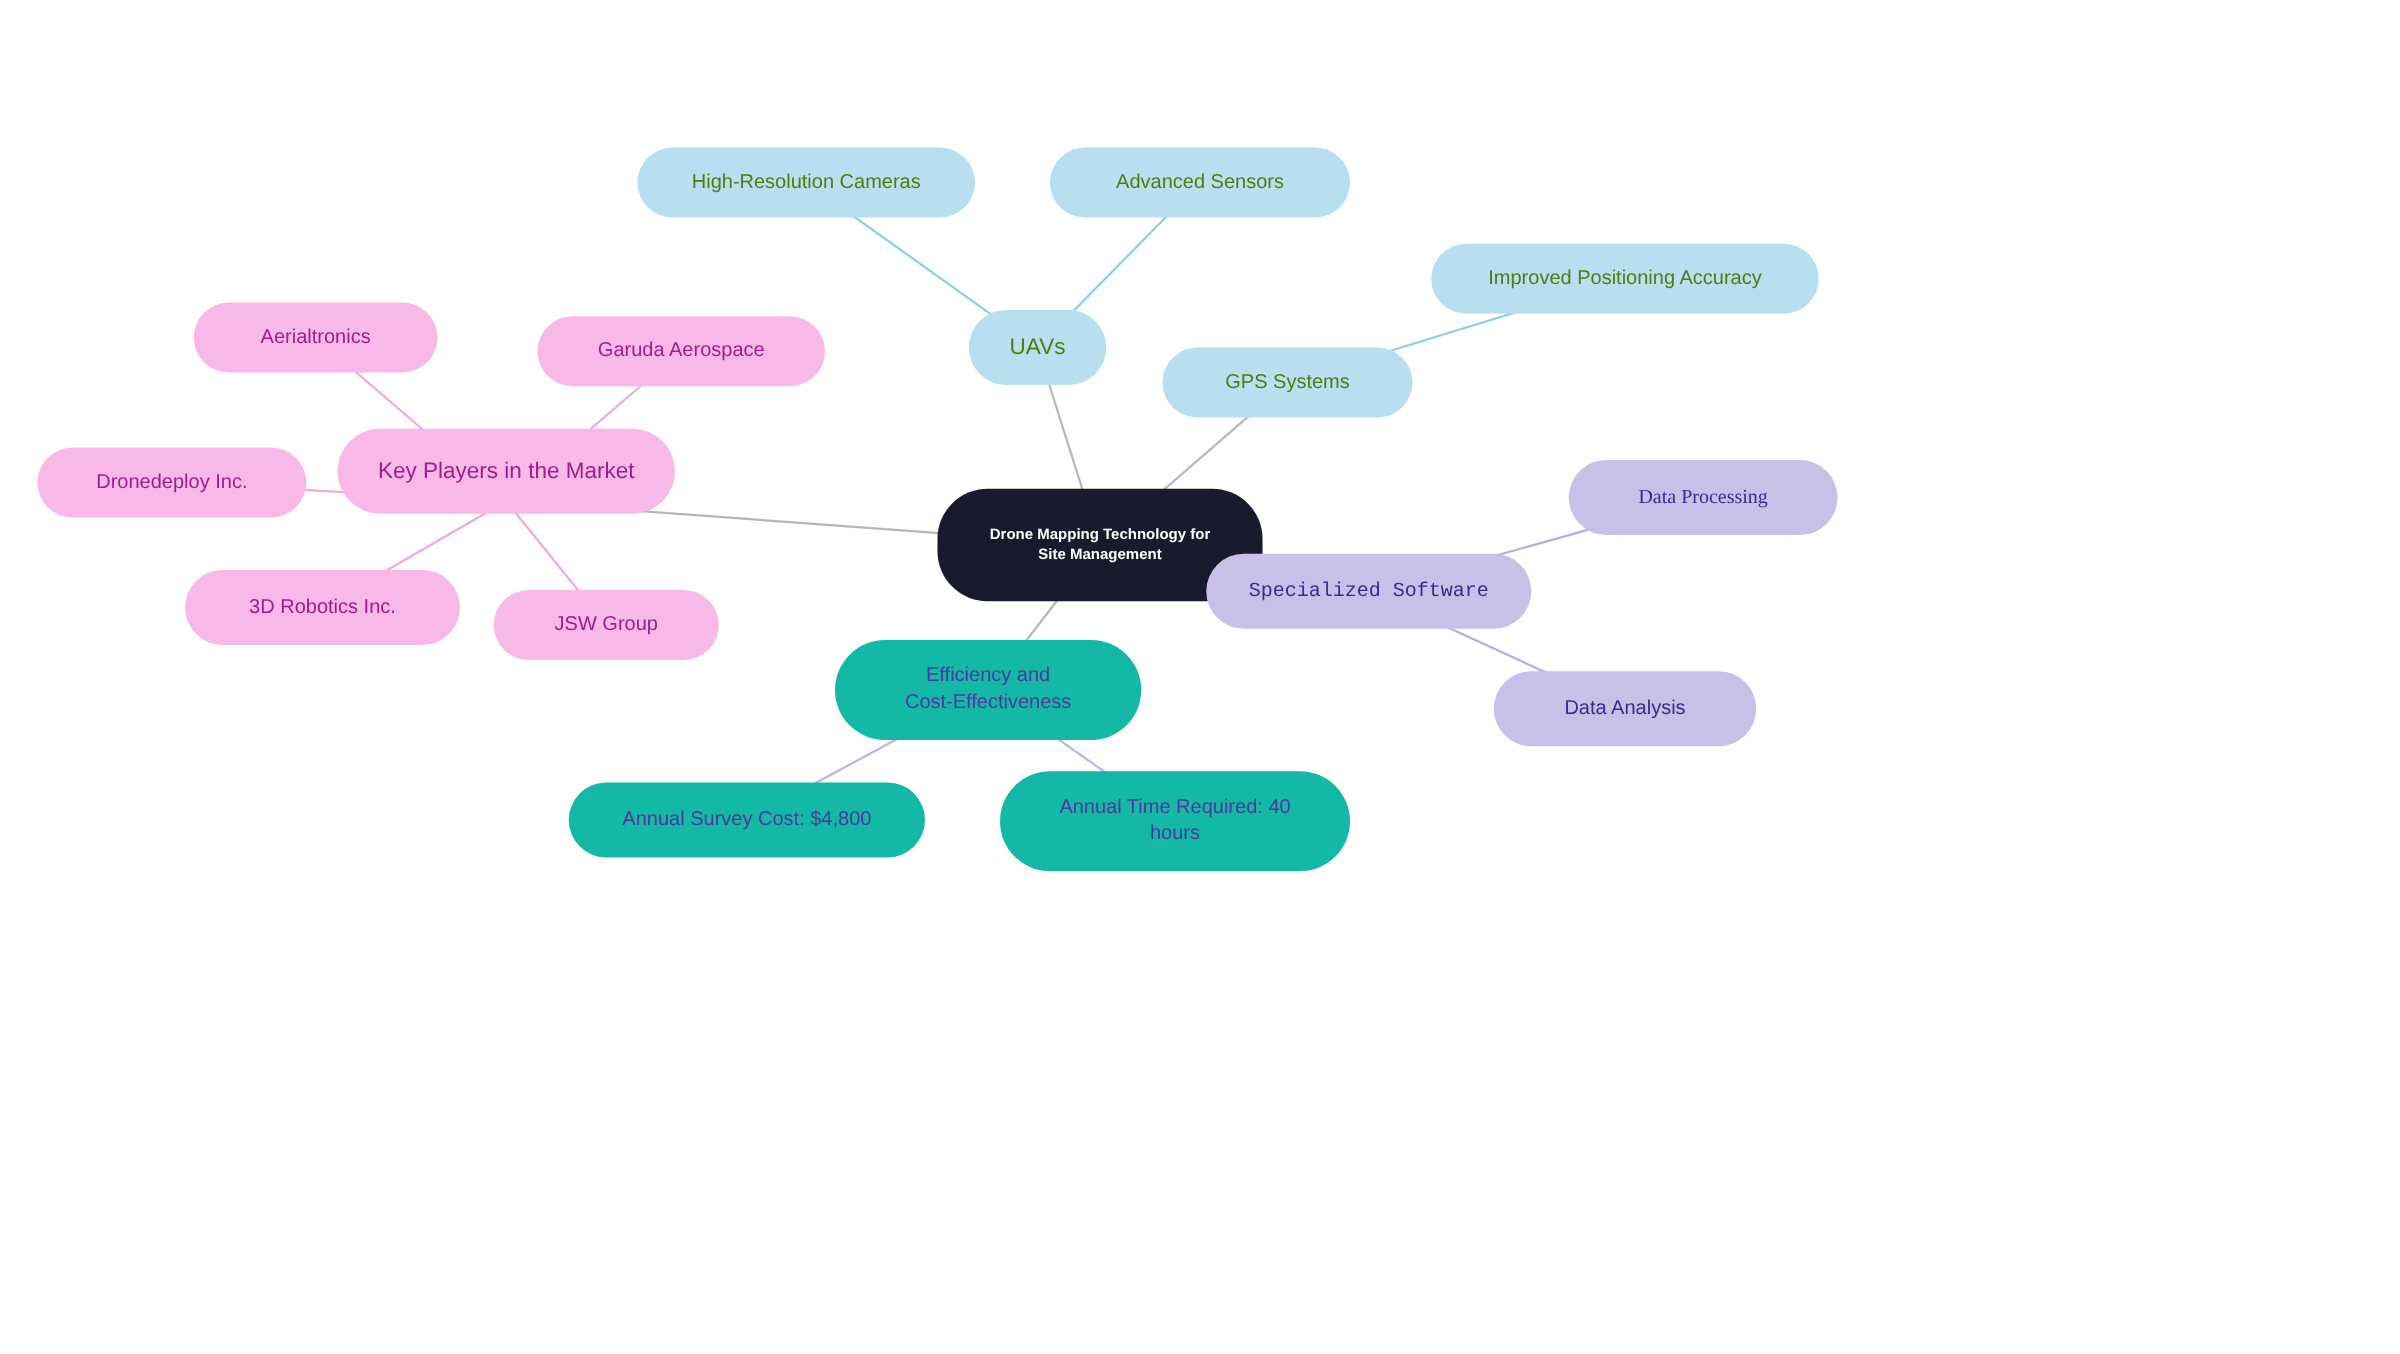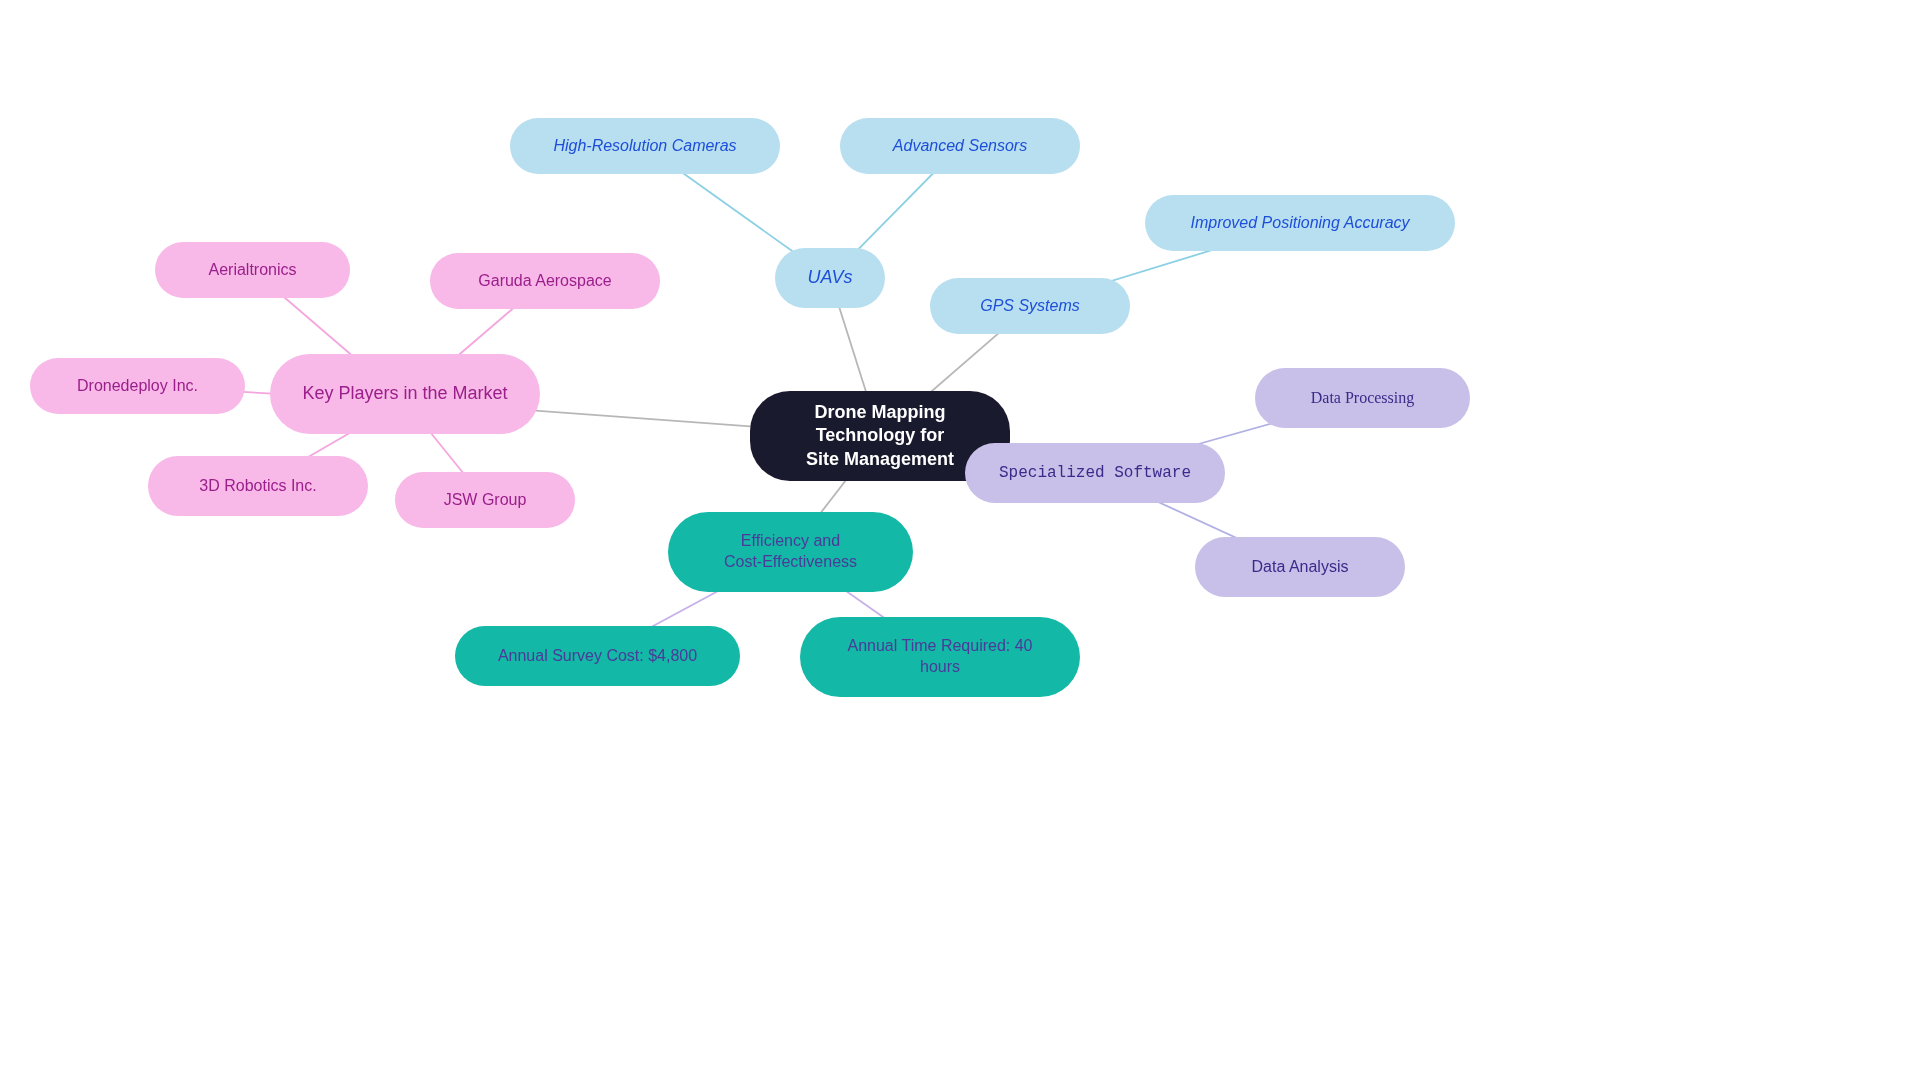--- a/index.html
+++ b/index.html
@@ -35,27 +35,26 @@
       font-weight: 500;
       line-height: 1.3;
     }
     
     .node-center {
       background: #1a1a2e;
       color: #ffffff;
       width: 260px;
       height: 90px;
     }
-    .node-center .node-label { font-size: 18px; font-weight: 600; }
+    .node-center .node-label { font-size: 12px; font-weight: 600; }
     
     .node-blue {
       background: #b8dff0;
-      color: #1d4ed8;
+      color: #4d7c0f;
       height: 56px;
-      font-style: italic;
     }
     
     .node-pink {
       background: #f8b8e8;
       color: #9b1f8a;
       height: 60px;
     }
     
     .node-purple {
       background: #c8c0e8;
@@ -111,21 +110,21 @@
 </div>
 
 <div class="node node-blue" style="left:1145px; top:195px; width:310px; height:56px;">
   <span class="node-label node-label-sm">Improved Positioning Accuracy</span>
 </div>
 
 <div class="node node-blue" style="left:930px; top:278px; width:200px; height:56px;">
   <span class="node-label node-label-sm">GPS Systems</span>
 </div>
 
-<div class="node node-pink" style="left:270px; top:354px; width:270px; height:80px;text-align:right;">
+<div class="node node-pink" style="left:270px; top:343px; width:270px; height:68px;text-align:right;">
   <span class="node-label">Key Players in the Market</span>
 </div>
 
 <div class="node node-pink" style="left:155px; top:242px; width:195px; height:56px;">
   <span class="node-label node-label-sm">Aerialtronics</span>
 </div>
 
 <div class="node node-pink" style="left:430px; top:253px; width:230px; height:56px;">
   <span class="node-label node-label-sm">Garuda Aerospace</span>
 </div>

